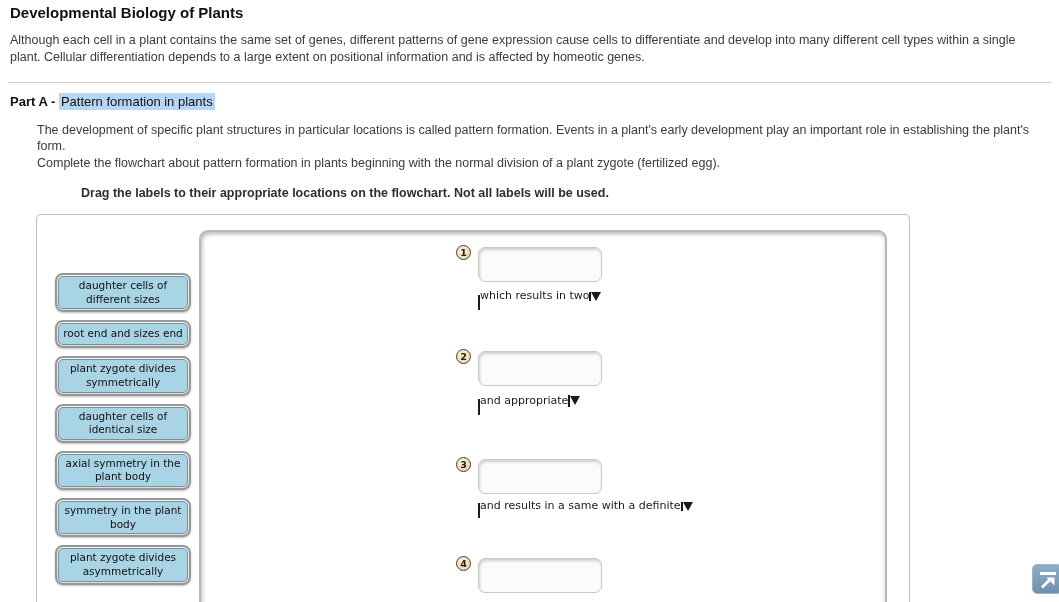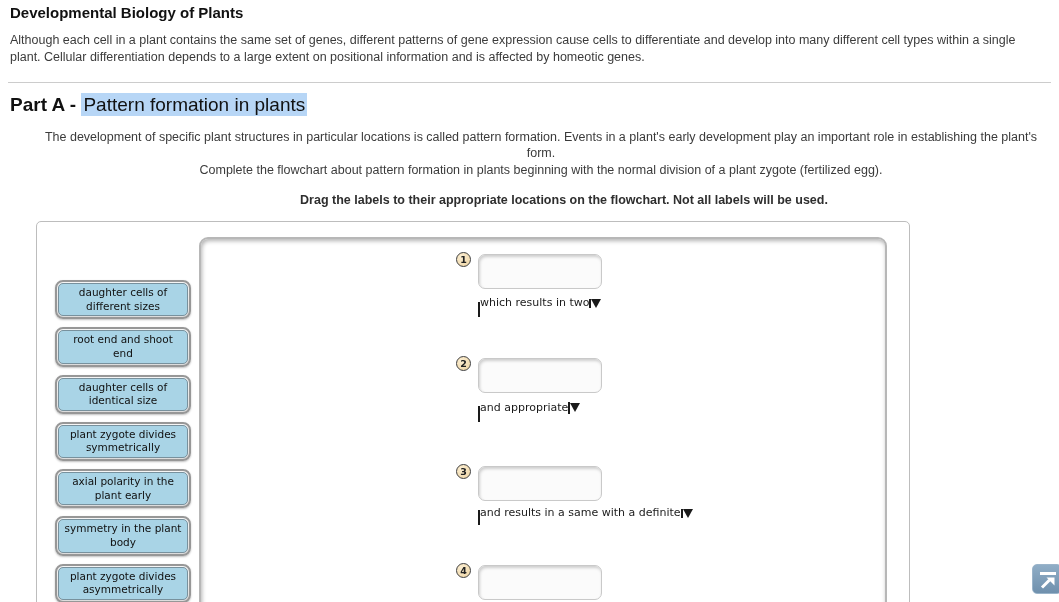--- a/index.html
+++ b/index.html
@@ -5,25 +5,25 @@
   * { margin:0; padding:0; box-sizing:border-box; }
   html,body { width:1059px; height:602px; overflow:hidden; background:#fff;
               font-family:"Liberation Sans", sans-serif; color:#3a3a3a; }
 
   .page-title { margin:4px 0 0 10px; font-size:15px; font-weight:bold; color:#111; }
 
   .intro { margin:11px 10px 0 10px; max-width:1042px; font-size:12.5px; line-height:1.38; color:#3b3b3b; }
 
   .divider { margin:15px 8px 0 8px; border:none; border-top:1px solid #ccc; height:0; }
 
-  .part-heading { margin:11px 0 0 10px; font-size:19px; color:#111; }
+  .part-heading { margin:11px 0 0 10px; font-size:13px; color:#111; }
   .part-heading .part-label { font-weight:bold; }
   .part-heading .part-title-hl { font-weight:normal; background:#b7d6f6; padding:1px 2px; }
 
-  .part-body { margin-left:37px; margin-right:12px;text-align:center; }
+  .part-body { margin-left:37px; margin-right:12px; }
   .part-desc { margin-top:13px; font-size:12.5px; line-height:1.32; max-width:1008px; color:#3b3b3b; }
   .drag-instruction { margin-top:15px; font-size:12.5px; font-weight:bold; color:#2e2e2e;padding-left:44px; }
 
   
   .activity { position:relative; margin:14px 0 0 36px; width:874px; height:400px;
               border:1px solid #bdbdbd; border-radius:5px; background:#fff; }
 
   
   .labels-col { position:absolute; left:18px; top:58px; width:136px;
                 display:flex; flex-direction:column; gap:8px; }
@@ -91,30 +91,30 @@
   <div class="drag-instruction">Drag the labels to their appropriate locations on the flowchart. Not all labels will be used.</div>
 </div>
 
 <div class="activity">
 
   <div class="labels-col">
     <div class="drag-label">
       <div class="drag-label-inner">daughter cells of different sizes</div>
     </div>
     <div class="drag-label">
-      <div class="drag-label-inner">root end and shoot end</div>
+      <div class="drag-label-inner">root end and sizes end</div>
+    </div>
+    <div class="drag-label">
+      <div class="drag-label-inner">plant zygote divides symmetrically</div>
     </div>
     <div class="drag-label">
       <div class="drag-label-inner">daughter cells of identical size</div>
     </div>
     <div class="drag-label">
-      <div class="drag-label-inner">plant zygote divides symmetrically</div>
-    </div>
-    <div class="drag-label">
-      <div class="drag-label-inner">axial polarity in the plant early</div>
+      <div class="drag-label-inner">axial symmetry in the plant body</div>
     </div>
     <div class="drag-label">
       <div class="drag-label-inner">symmetry in the plant body</div>
     </div>
     <div class="drag-label">
       <div class="drag-label-inner">plant zygote divides asymmetrically</div>
     </div>
   </div>
 
   <div class="flow-panel">

